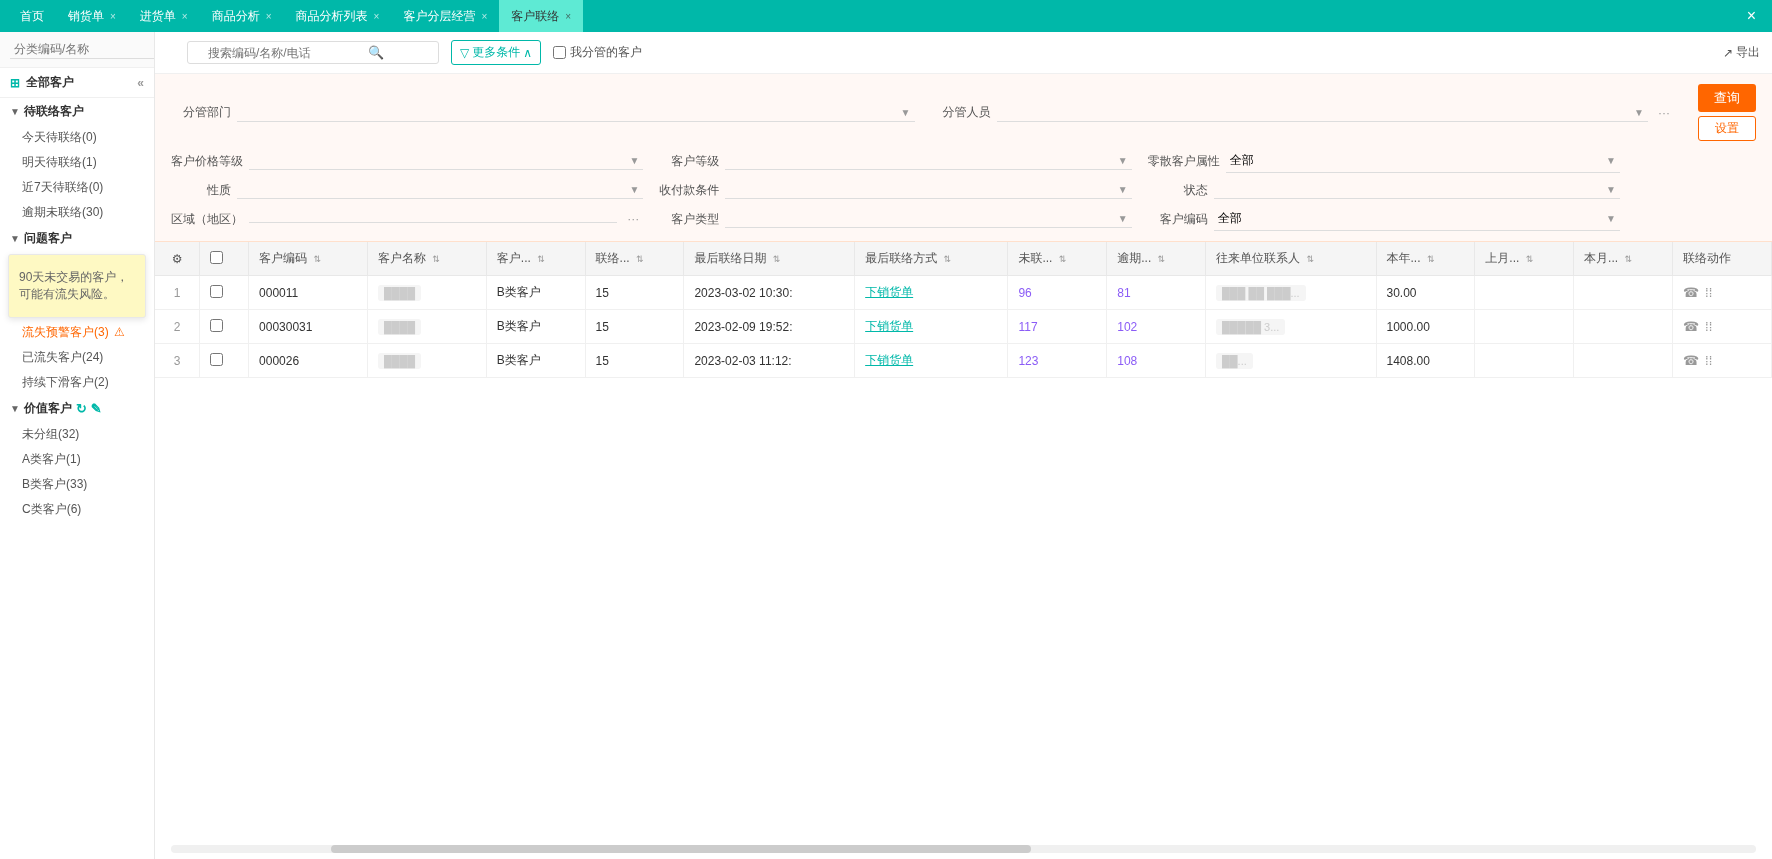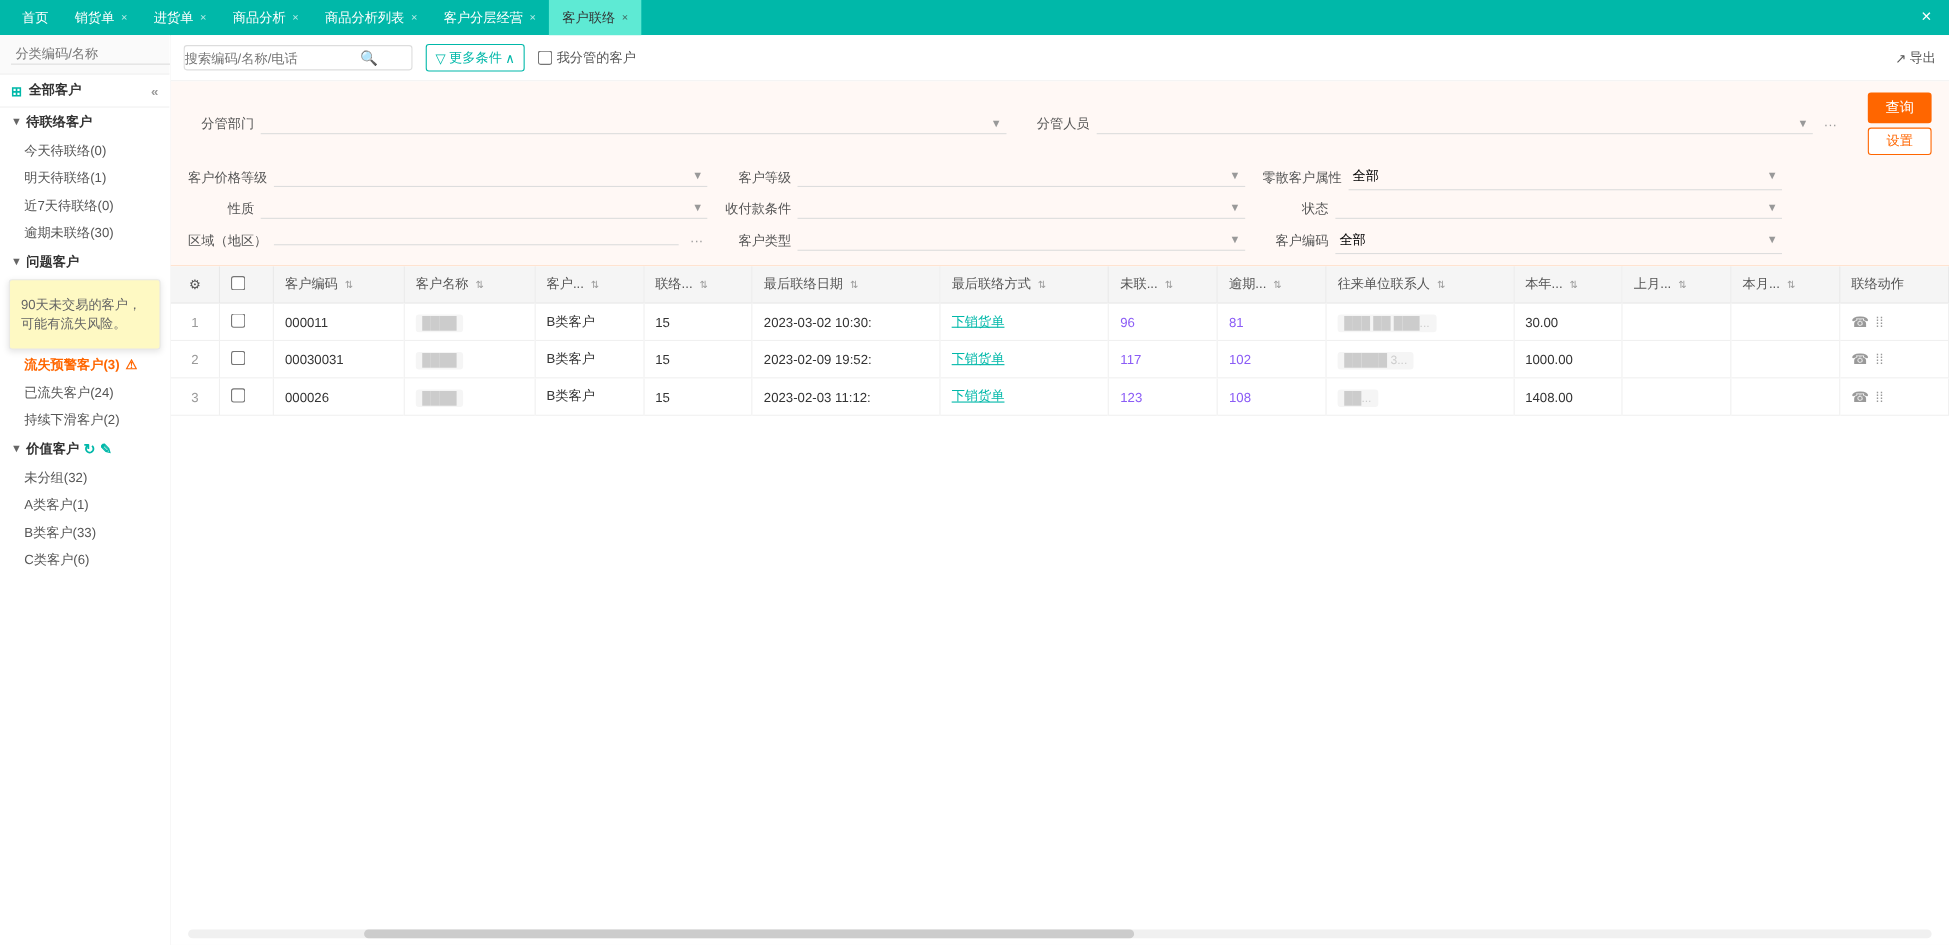--- a/index.html
+++ b/index.html
@@ -102,21 +102,21 @@
       color: #666;
     }
     .sidebar-item {
       padding: 4px 10px 4px 22px;
       color: #555;
       cursor: pointer;
       white-space: nowrap;
     }
     .sidebar-item.active {
       color: #ff6600;
-      font-weight: bold;
+      font-weight: normal;
     }
     .tooltip-box {
       background: #fef9c3;
       border: 1px solid #e8e8e8;
       padding: 14px 10px;
       color: #666;
       font-size: 11px;
       margin: 2px 8px;
       border-radius: 3px;
       box-shadow: 0 2px 6px rgba(0,0,0,0.1);
@@ -138,22 +138,23 @@
       padding: 8px 12px;
       border-bottom: 1px solid #f0f0f0;
       gap: 12px;
       background: white;
     }
     .filter-search-wrap {
       display: flex;
       align-items: center;
       border: 1px solid #ddd;
       border-radius: 3px;
-      padding: 3px 0;
-      width: 208px;
+      padding: 3px 20px;
+      width: 252px;
+      margin-left: 20px;
     }
     .filter-search-input {
       border: none;
       outline: none;
       font-size: 12px;
       width: 160px;
       color: #999;
     }
     .filter-search-icon { color: #ff6600; font-size: 13px; }
     .filter-more-btn {

